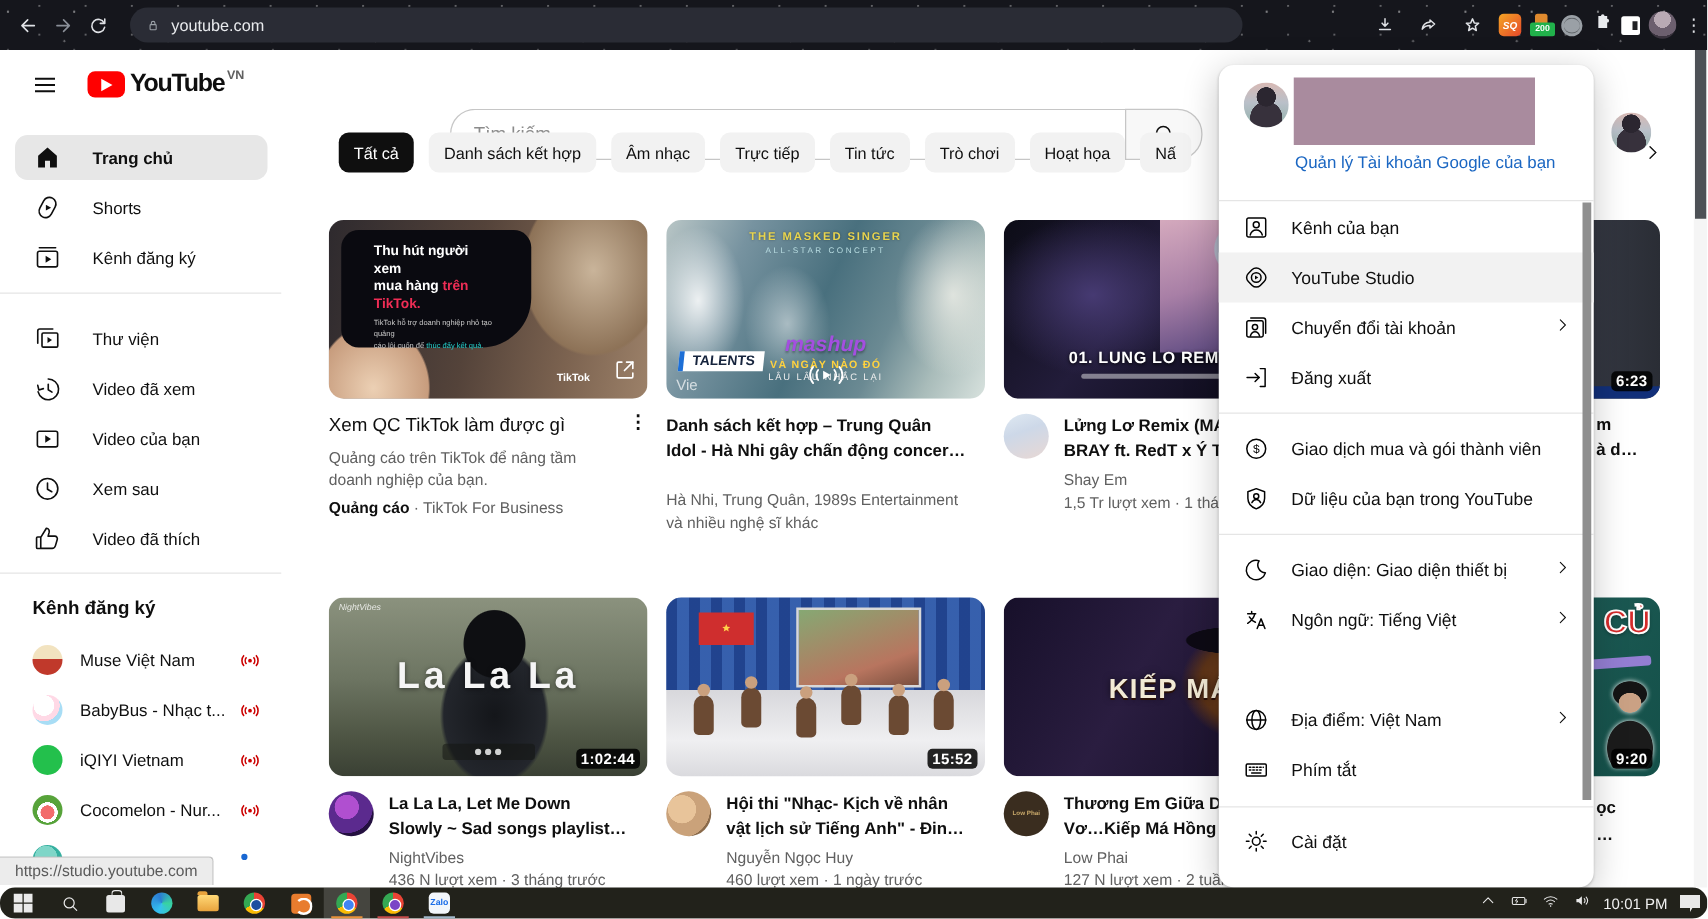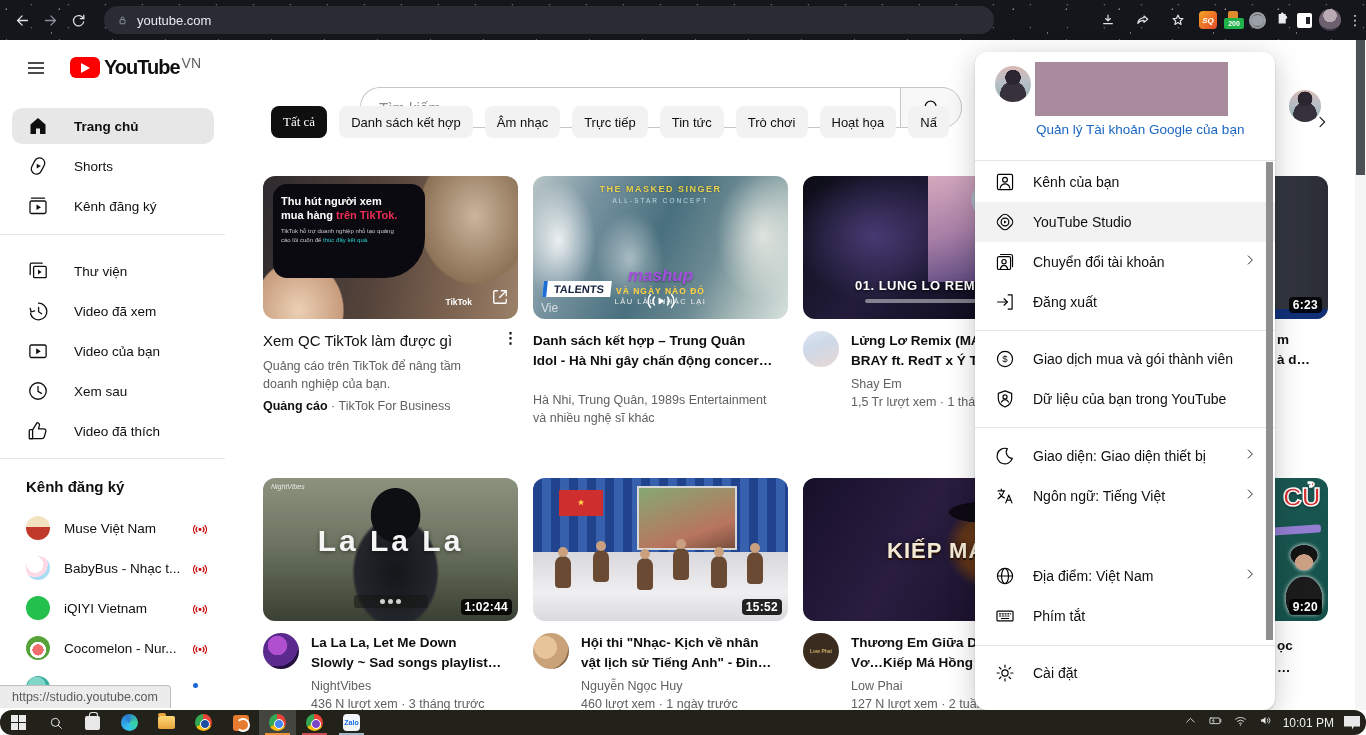--- a/index.html
+++ b/index.html
@@ -34,21 +34,21 @@
   .cdots { color:#dfe1e5; font-size:14px; letter-spacing:0; width:14px; text-align:center;}
 
   
   .yt-header { position:absolute; left:0; top:40px; width:1366px; height:56px; background:#fff; }
   .burger { position:absolute; left:24px; top:16px; width:24px; height:24px; }
   .burger svg{width:24px;height:24px;stroke:#0f0f0f;stroke-width:1.6;fill:none;}
   .logo { position:absolute; left:70px; top:17px; display:flex; align-items:flex-start; }
   .logo-mark { width:30px;height:21px;background:#f00;border-radius:6px;position:relative;}
   .logo-mark::before{content:"";position:absolute;left:11px;top:5.5px;border-left:9px solid #fff;border-top:5px solid transparent;border-bottom:5px solid transparent;}
   .logo-text { font-size:20px; font-weight:bold; letter-spacing:-1px; color:#0f0f0f; margin-left:4px; line-height:21px;}
-  .logo-region { font-size:14px; color:#606060; margin-left:2px; margin-top:-2px;}
+  .logo-region { font-size:10px; color:#606060; margin-left:2px; margin-top:-2px;font-weight:bold;}
   .search-pill { position:absolute; left:360px; top:47px; width:540px; height:41px; border:1px solid #c6c6c6; border-right:none; border-radius:20px 0 0 20px; display:flex; align-items:center; padding-left:18px;}
   .search-pill input{ border:none; outline:none; font-size:15px; width:480px; font-family:inherit; color:#0f0f0f;}
   .search-pill input::placeholder{ color:#8b8b8b; }
   .search-btn { position:absolute; left:900px; top:47px; width:62px; height:41px; background:#f8f8f8; border:1px solid #c6c6c6; border-radius:0 20px 20px 0; display:flex; align-items:center; justify-content:center;}
   .search-btn svg{width:21px;height:21px;stroke:#0f0f0f;stroke-width:1.5;fill:none;stroke-linecap:round;}
   .hdr-avatar { position:absolute; left:1289px; top:50px; width:32px; height:32px; border-radius:50%;
     background:radial-gradient(circle at 50% 28%,#2b2630 0 26%, transparent 27%),
                radial-gradient(circle at 50% 75%,#37313c 0 40%, transparent 41%),
                linear-gradient(180deg,#d8b9b4 0%,#b9c0c9 45%,#8fb0a8 100%); }
 
@@ -65,42 +65,42 @@
   .subitem { position:absolute; left:0; width:226px; height:40px; display:flex; align-items:center;}
   .sub-av { width:24px; height:24px; border-radius:50%; margin-left:26px; flex:0 0 auto;}
   .subitem .slabel { margin-left:14px; font-size:13.5px; color:#0f0f0f; white-space:nowrap; width:128px; overflow:hidden;}
   .live { width:16px; height:13px; flex:0 0 auto;}
   .live svg { width:16px; height:13px; stroke:#c00; fill:none; stroke-width:1.2; }
   .bluedot { position:absolute; left:193px; top:587px; width:5px; height:5px; border-radius:50%; background:#1967d2;}
 
   
   .chips { position:absolute; left:271px; top:106px; display:flex; gap:12px; }
   .chip { height:32px; padding:0 12px; display:flex; align-items:center; background:#f2f2f2; border-radius:8px; font-size:13px; color:#0f0f0f; white-space:nowrap;}
-  .chip.on { background:#0f0f0f; color:#fff;font-family:Liberation Serif, serif; }
+  .chip.on { background:#0f0f0f; color:#fff; }
   .chips-more { position:absolute; left:1310px; top:110px; width:24px; height:24px; display:flex;align-items:center;justify-content:center;}
   .chips-more svg{width:16px;height:16px;stroke:#0f0f0f;stroke-width:1.6;fill:none;stroke-linecap:round;}
 
   
   .card { position:absolute; width:255px; }
   .thumb { position:relative; width:255px; height:143px; border-radius:12px; overflow:hidden; }
   .dur { position:absolute; right:6px; bottom:6px; background:rgba(0,0,0,.85); color:#fff; font-size:12px; font-weight:bold; padding:1px 4px; border-radius:4px; letter-spacing:.3px;}
   .meta { display:flex; margin-top:12px; }
   .ch-av { width:36px; height:36px; border-radius:50%; flex:0 0 auto; margin-right:12px; position:relative; overflow:hidden;}
   .tcol { min-width:0; position:relative; flex:1;}
   .vtitle { font-size:13.5px; font-weight:bold; color:#0f0f0f; line-height:20px; }
   .vgray { font-size:12.5px; color:#606060; line-height:18px; }
   .kebab { position:absolute; right:0; top:0; color:#0f0f0f; font-size:15px; font-weight:bold; line-height:14px;}
   .adline { font-size:12.5px; margin-top:6px;}
   .adline b { color:#0f0f0f; } .adline span { color:#606060; }
 
   .th1 { background:
     radial-gradient(95px 115px at 83% 28%, #c9b49a 0%, #8d7257 58%, transparent 60%),
     radial-gradient(80px 90px at 14% 94%, #ecd0b4 0%, #c79c7d 55%, transparent 57%),
     linear-gradient(100deg,#2e2a2e 0%,#54433a 45%,#7c6350 75%,#9c8169 100%); }
-  .th1 .panel { position:absolute; left:10px; top:8px; width:152px; height:94px; background:#0a0a10; border-radius:14px 14px 40px 14px; padding:10px 8px; }
+  .th1 .panel { position:absolute; left:10px; top:8px; width:152px; height:94px; background:#0a0a10; border-radius:14px 14px 40px 14px; padding:10px 26px; }
   .th1 .h1 { color:#fff; font-weight:bold; font-size:11px; line-height:14px;}
   .th1 .pink { color:#ee2d55; }
   .th1 .s { color:#c9c9c9; font-size:6px; line-height:9px; margin-top:5px;}
   .th1 .teal { color:#25d0cb; }
   .th1 .brand { position:absolute; right:46px; bottom:12px; color:#fff; font-size:8.5px; font-weight:bold;}
   .th1 .extlink { position:absolute; right:8px; bottom:8px; }
   .th1 .extlink svg { width:20px; height:20px; stroke:#fff; stroke-width:1.6; fill:none; stroke-linecap:round; stroke-linejoin:round;}
 
   .th2 { background:
     radial-gradient(60px 95px at 10% 45%, rgba(255,255,255,.85), transparent 62%),

